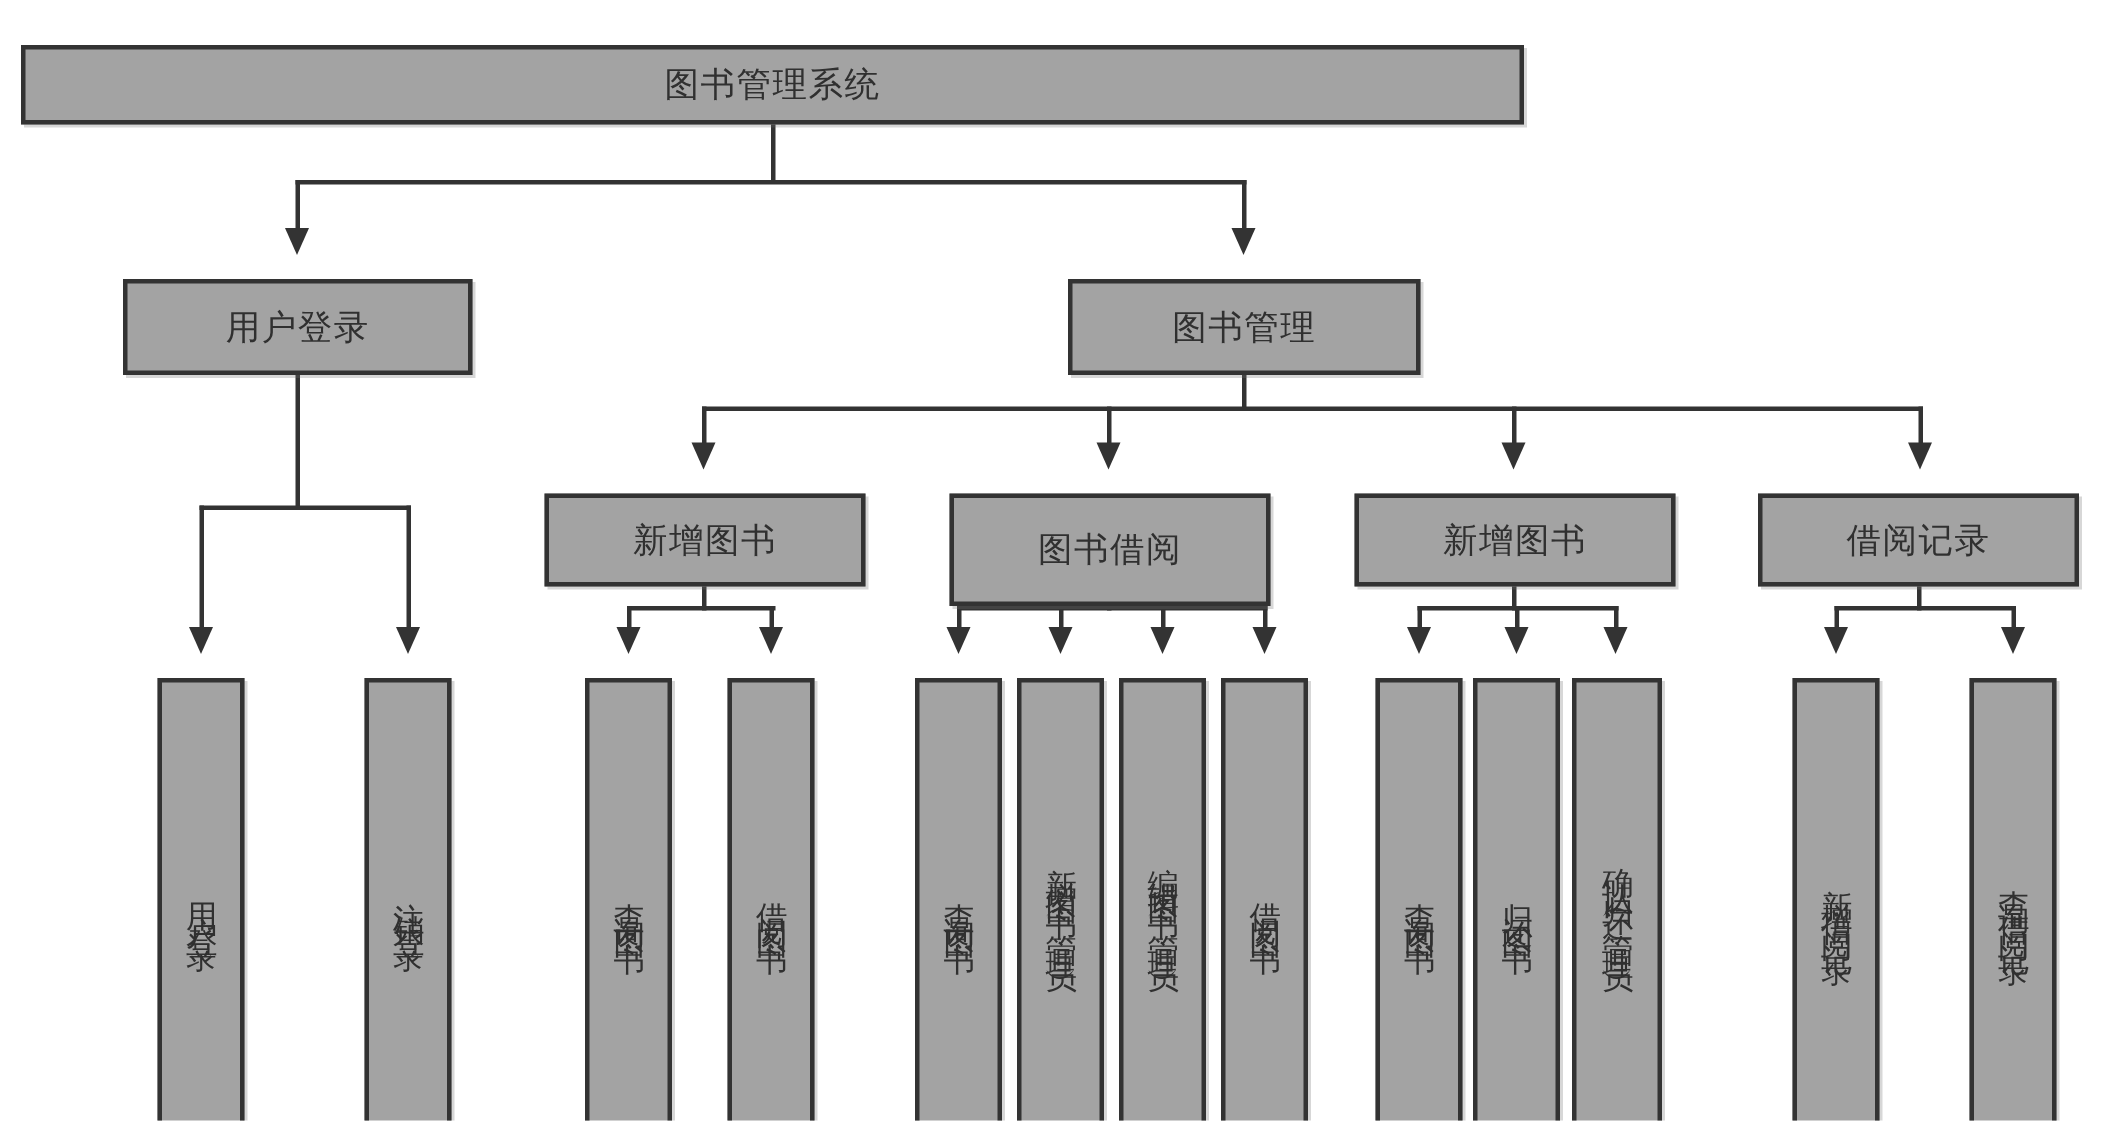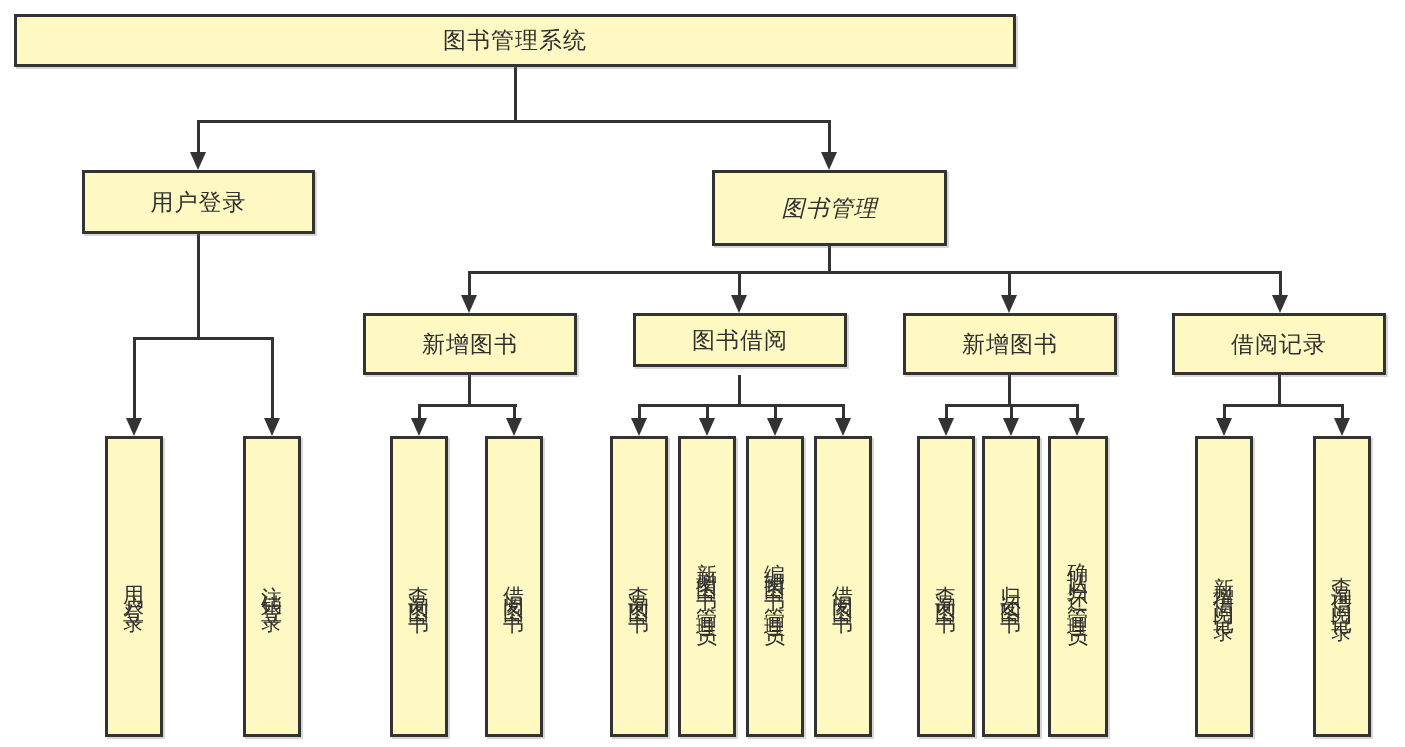--- a/index.html
+++ b/index.html
@@ -12,27 +12,28 @@
   body {
     width:1405px; height:747px;
     background: var(--color-background);
     font-family: "Liberation Sans", "DejaVu Sans", sans-serif;
     position: relative; overflow: hidden;
   }
   .canvas { position:absolute; left:0; top:0; width:1405px; height:747px; }
 
   .box {
     position:absolute;
-    background:#fef9c3;
+    background:#a3a3a3;
     border:3px solid var(--color-line);
     box-sizing:border-box;
     display:flex; align-items:center; justify-content:center;
     color:var(--color-text);
     box-shadow: 2px 2px 0 rgba(110,110,110,0.28);
     z-index:2;
+    margin-top:16px;
   }
   .hbox { font-size:23px; letter-spacing:1px; }
   .vbox span {
     writing-mode: vertical-rl;
     text-orientation: mixed;
     font-size:21px;
     letter-spacing:9px;
     line-height:1;
   }
   .vl { position:absolute; width:3px; background:var(--color-line); z-index:1; }
@@ -62,21 +63,21 @@
   <div class="vl" style="left:514px; top:65px; height:56px;"></div>
   <div class="hl" style="left:197px; top:120px; width:634px;"></div>
   <div class="vl" style="left:197px; top:120px; height:35px;"></div>
   <div class="ah" style="left:190px; top:152px;"></div>
   <div class="vl" style="left:828px; top:120px; height:35px;"></div>
   <div class="ah" style="left:821px; top:152px;"></div>
 
   <div class="box hbox" style="left:82px; top:170px; width:233px; height:64px;">
     <span>用户登录</span>
   </div>
-  <div class="box hbox" style="left:712px; top:170px; width:235px; height:76px;font-style:italic;">
+  <div class="box hbox" style="left:712px; top:170px; width:235px; height:64px;">
     <span>图书管理</span>
   </div>
 
   <div class="vl" style="left:197px; top:234px; height:106px;"></div>
   <div class="hl" style="left:133px; top:337px; width:141px;"></div>
   <div class="vl" style="left:133px; top:337px; height:83px;"></div>
   <div class="ah" style="left:126px; top:418px;"></div>
   <div class="vl" style="left:271px; top:337px; height:83px;"></div>
   <div class="ah" style="left:264px; top:418px;"></div>
 
@@ -87,21 +88,21 @@
   <div class="vl" style="left:738px; top:271px; height:27px;"></div>
   <div class="ah" style="left:731px; top:295px;"></div>
   <div class="vl" style="left:1008px; top:271px; height:27px;"></div>
   <div class="ah" style="left:1001px; top:295px;"></div>
   <div class="vl" style="left:1279px; top:271px; height:27px;"></div>
   <div class="ah" style="left:1272px; top:295px;"></div>
 
   <div class="box hbox" style="left:363px; top:313px; width:214px; height:62px;">
     <span>新增图书</span>
   </div>
-  <div class="box hbox" style="left:633px; top:313px; width:214px; height:54px;">
+  <div class="box hbox" style="left:633px; top:313px; width:214px; height:75px;">
     <span>图书借阅</span>
   </div>
   <div class="box hbox" style="left:903px; top:313px; width:214px; height:62px;">
     <span>新增图书</span>
   </div>
   <div class="box hbox" style="left:1172px; top:313px; width:214px; height:62px;">
     <span>借阅记录</span>
   </div>
 
   <div class="vl" style="left:468px; top:375px; height:32px;"></div>

